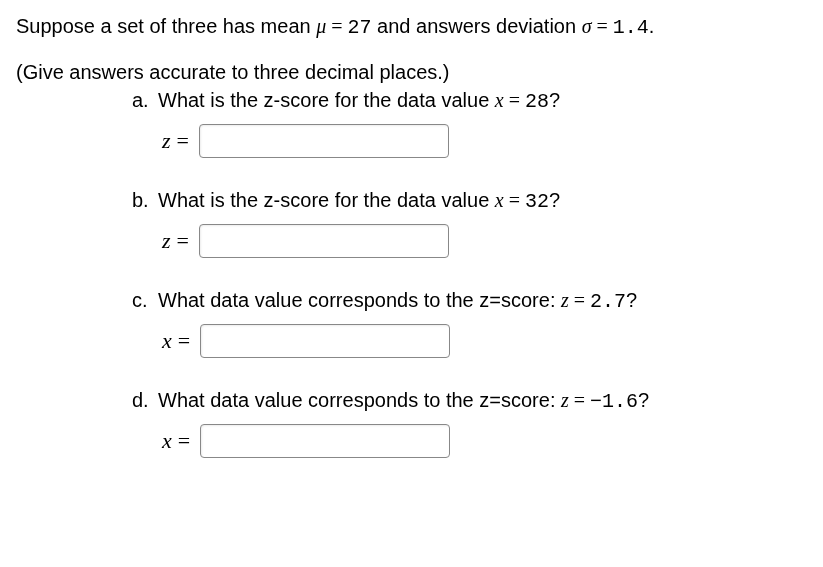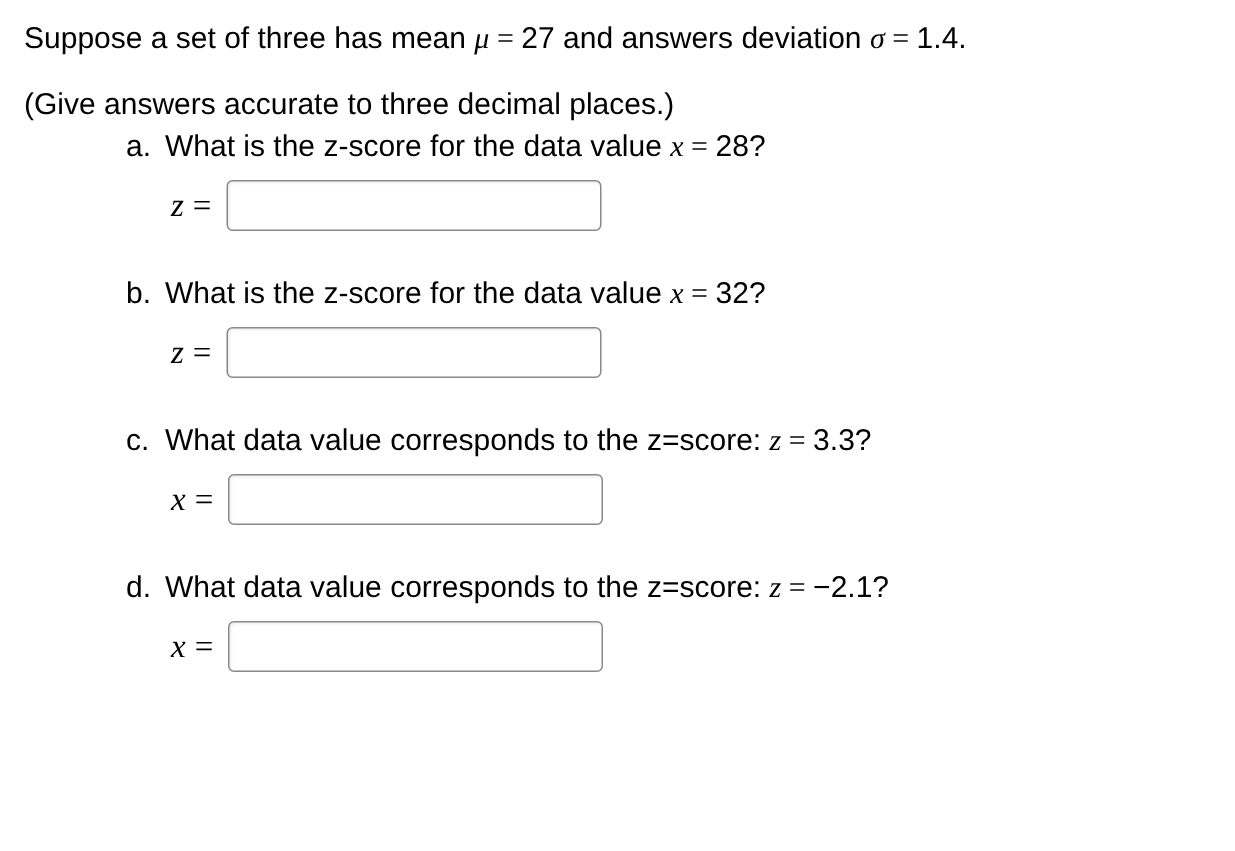--- a/index.html
+++ b/index.html
@@ -18,20 +18,21 @@
   .intro {
     margin-bottom: 16px;
   }
   .instruction {
   }
   .questions {
     padding-left: 68px;
   }
   .question {
     margin-bottom: 28px;
+    margin-left: 48px;
   }
   .q-label {
     display: inline-block;
     width: 26px;
     vertical-align: top;
   }
   .q-text {
     display: inline;
   }
   .answer-row {
@@ -58,21 +59,21 @@
     border-radius: 4px;
     padding: 4px 8px;
     font-size: 18px;
     box-shadow: inset 1px 1px 2px rgba(0,0,0,0.08);
   }
   .mathvar {
     font-family: 'Times New Roman', serif;
     font-style: italic;
   }
   .mathnum {
-    font-family: Liberation Sans, sans-serif;
+    font-family: Liberation Mono, monospace;
   }
   .matheq {
     font-family: 'Times New Roman', serif;
   }
 </style>
 </head>
 <body>
 
 <div class="intro">
   <span>Suppose a set of three has mean </span><span class="mathvar">μ</span><span class="matheq"> = </span><span class="mathnum">27</span><span>  and answers deviation </span><span class="mathvar">σ</span><span class="matheq"> = </span><span class="mathnum">1.4</span><span>.</span>
@@ -99,32 +100,32 @@
     </div>
     <div class="answer-row">
       <span class="var-label">z</span>
       <span class="equals">=</span>
       <input type="text" class="answer-input" style="">
     </div>
   </div>
 
   <div class="question">
     <div>
-      <span class="q-label">c.</span><span class="q-text"><span>What data value corresponds to the z=score: </span><span class="mathvar">z</span><span class="matheq"> = </span><span class="mathnum">3.3</span><span>?</span></span>
+      <span class="q-label">c.</span><span class="q-text"><span>What data value corresponds to the z=score: </span><span class="mathvar">z</span><span class="matheq"> = </span><span class="mathnum">2.7</span><span>?</span></span>
     </div>
     <div class="answer-row">
       <span class="var-label">x</span>
       <span class="equals">=</span>
       <input type="text" class="answer-input" style="">
     </div>
   </div>
 
   <div class="question">
     <div>
-      <span class="q-label">d.</span><span class="q-text"><span>What data value corresponds to the z=score: </span><span class="mathvar">z</span><span class="matheq"> = </span><span class="mathnum">−2.1</span><span>?</span></span>
+      <span class="q-label">d.</span><span class="q-text"><span>What data value corresponds to the z=score: </span><span class="mathvar">z</span><span class="matheq"> = </span><span class="mathnum">−1.6</span><span>?</span></span>
     </div>
     <div class="answer-row">
       <span class="var-label">x</span>
       <span class="equals">=</span>
       <input type="text" class="answer-input" style="">
     </div>
   </div>
 
 </div>
 

